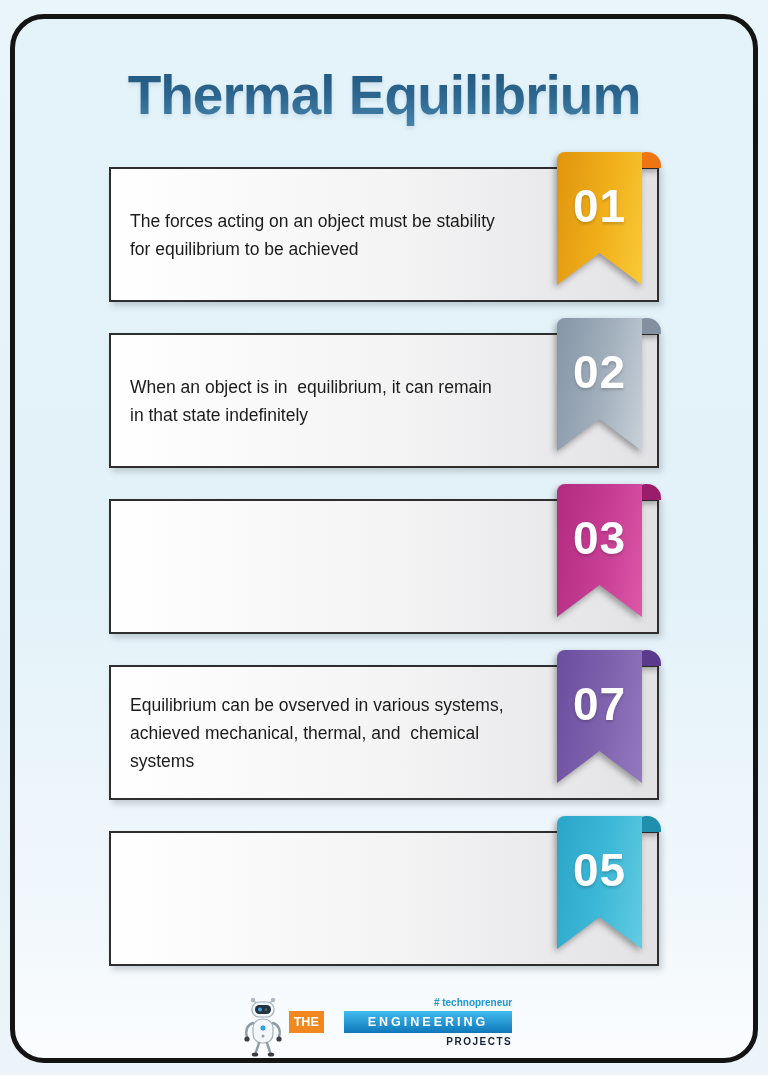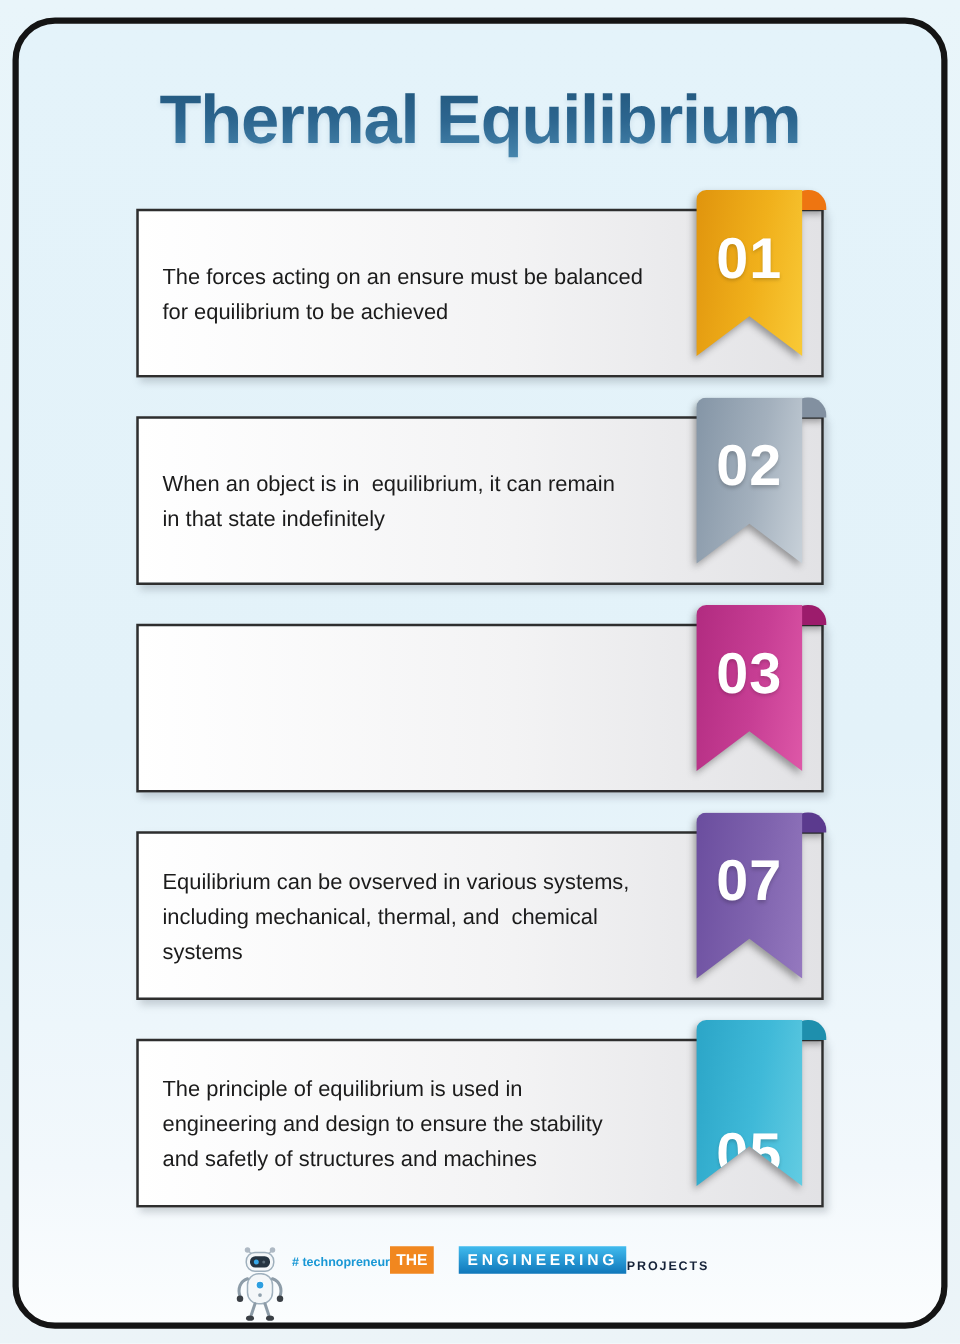--- a/index.html
+++ b/index.html
@@ -80,49 +80,49 @@
     text-shadow: 0 2px 3px rgba(0, 0, 0, 0.18);
   }
   .brand {
     display: flex;
     justify-content: center;
     align-items: flex-start;
     margin-top: 22px;
     gap: 3px;
     transform: translateX(-8px);
   }
-  .brand-right { display: flex; flex-direction: row; align-items: flex-end; }
+  .brand-right { display: flex; flex-direction: column; align-items: flex-end; }
   .tagline { font-size: 10px; font-weight: 700; color: #1a98d5; margin-bottom: 3px; }
   .brand-row { display: flex; gap: 20px; }
   .brand-the {
     background: #f1871f; color: #fff;
     font-weight: 700; font-size: 12.5px;
     padding: 4px 5px;
   }
   .brand-eng {
     background: linear-gradient(180deg, #41bbee 0%, #0f77ba 100%);
     color: #fff; font-weight: 700; font-size: 12.5px;
-    letter-spacing: 3px; padding: 4px 7px;
+    letter-spacing: 3px; padding: 4px 24px;
   }
   .brand-projects {
     margin-top: 3px;
     font-weight: 700; font-size: 10px;
     letter-spacing: 1.5px; color: #152238;
   }
 </style>
 </head>
 <body>
 
 <div class="poster">
   <div class="frame">
     <h1 class="title">Thermal Equilibrium</h1>
 
     <div class="cards" id="cards">
   <section class="card">
-    <p class="card-text">The forces acting on an ensure must be balanced
+    <p class="card-text">The forces acting on an object must be stability
 for equilibrium to be achieved</p>
     <div class="ribbon">
       <div class="curl" style="background: rgb(238, 117, 17);"></div>
       <div class="ribbon-body" style="background: linear-gradient(100deg, rgb(224, 148, 13) 0%, rgb(240, 176, 27) 55%, rgb(249, 202, 55) 100%);">
         <span class="num">01</span>
       </div>
     </div>
   </section>
 
   <section class="card">
@@ -140,37 +140,34 @@
     <div class="ribbon">
       <div class="curl" style="background: rgb(156, 28, 108);"></div>
       <div class="ribbon-body" style="background: linear-gradient(100deg, rgb(177, 43, 128) 0%, rgb(199, 62, 148) 55%, rgb(222, 88, 168) 100%);">
         <span class="num">03</span>
       </div>
     </div>
   </section>
 
   <section class="card">
     <p class="card-text">Equilibrium can be ovserved in various systems,
-including mechanical, thermal, and  chemical
+achieved mechanical, thermal, and  chemical
 systems</p>
     <div class="ribbon">
       <div class="curl" style="background: rgb(91, 58, 142);"></div>
       <div class="ribbon-body" style="background: linear-gradient(100deg, rgb(106, 77, 158) 0%, rgb(127, 99, 174) 55%, rgb(149, 121, 191) 100%);">
         <span class="num">07</span>
       </div>
     </div>
   </section>
 
   <section class="card">
-    <p class="card-text">The principle of equilibrium is used in
-engineering and design to ensure the stability
-and safetly of structures and machines</p>
     <div class="ribbon">
       <div class="curl" style="background: rgb(30, 143, 173);"></div>
-      <div class="ribbon-body" style="background: linear-gradient(100deg, rgb(43, 165, 199) 0%, rgb(63, 185, 216) 55%, rgb(99, 204, 226) 100%); align-items: flex-end;">
+      <div class="ribbon-body" style="background: linear-gradient(100deg, rgb(43, 165, 199) 0%, rgb(63, 185, 216) 55%, rgb(99, 204, 226) 100%);">
         <span class="num">05</span>
       </div>
     </div>
   </section>
 </div>
 
     <div class="brand">
       <svg class="robot" width="46" height="62" viewBox="0 0 46 62" aria-hidden="true">
         <circle cx="13" cy="3" r="2.2" fill="#aeb9c4"></circle>
         <circle cx="33" cy="3" r="2.2" fill="#aeb9c4"></circle>

